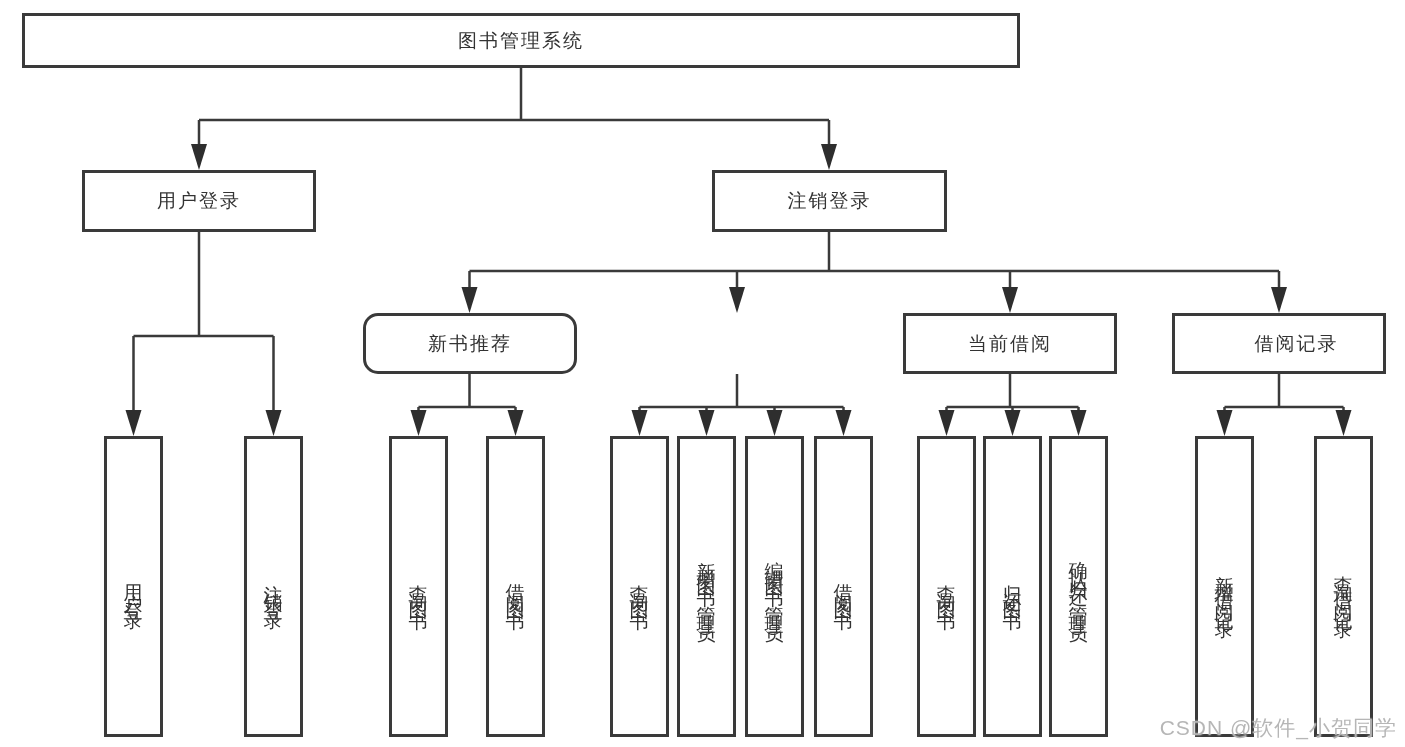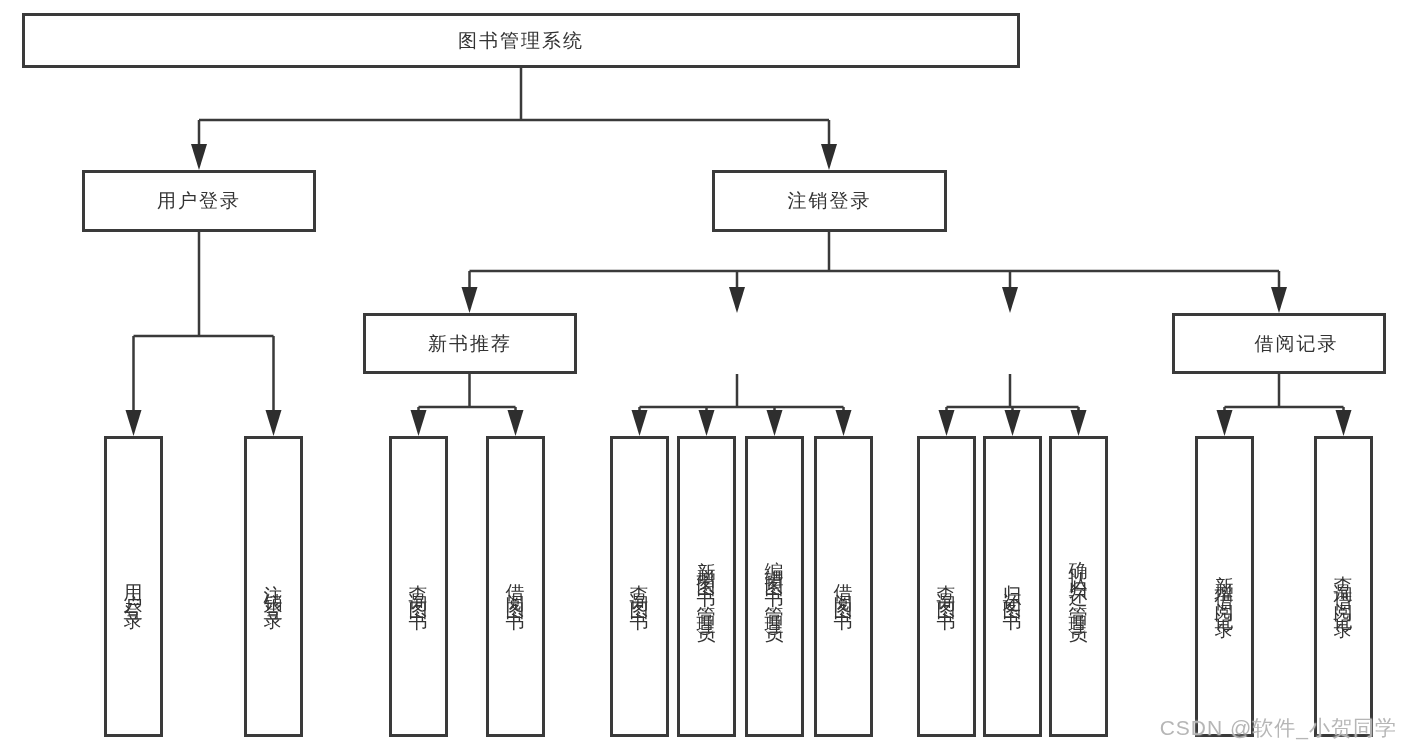--- a/index.html
+++ b/index.html
@@ -11,21 +11,21 @@
   #wires{position:absolute;left:0;top:0;width:1405px;height:747px;}
   .node{
     position:absolute;box-sizing:border-box;background:#ffffff;
     border:3px solid #3a3a3a;display:flex;align-items:center;justify-content:center;
     color:#333333;font-size:19px;letter-spacing:2px;white-space:nowrap;
   }
   .root{left:22px;top:13px;width:998px;height:55px;}
   .lvl2a{left:82px;top:170px;width:234px;height:62px;}
   .lvl2b{left:712px;top:170px;width:235px;height:62px;}
   .lvl3{top:313px;width:214px;height:61px;}
-  .l3a{left:363px;}
+  .l3a{left:363px;border-radius:15px;}
   .l3b{left:630px;}
   .l3c{left:903px;}
   .l3d{left:1172px;padding-left:35px;}
   .leaf{
     position:absolute;box-sizing:border-box;top:436px;width:59px;height:301px;
     background:#ffffff;border:3px solid #3a3a3a;
     display:flex;align-items:center;justify-content:center;
   }
   .leaf span{
     writing-mode:vertical-rl;text-orientation:mixed;
@@ -76,20 +76,21 @@
       <polygon points="1335.5,410 1351.5,410 1343.5,436"></polygon>
     </g>
   </svg>
 
   <div class="node root">图书管理系统</div>
 
   <div class="node lvl2a">用户登录</div>
   <div class="node lvl2b">注销登录</div>
 
   <div class="node lvl3 l3a">新书推荐</div>
+  <div class="node lvl3 l3c">当前借阅</div>
   <div class="node lvl3 l3d">借阅记录</div>
 
   <div class="leaf" style="left:104px">
       <span>用户登录</span>
     </div>
   <div class="leaf" style="left:244px">
       <span>注销登录</span>
     </div>
   <div class="leaf" style="left:389px">
       <span>查询图书</span>

